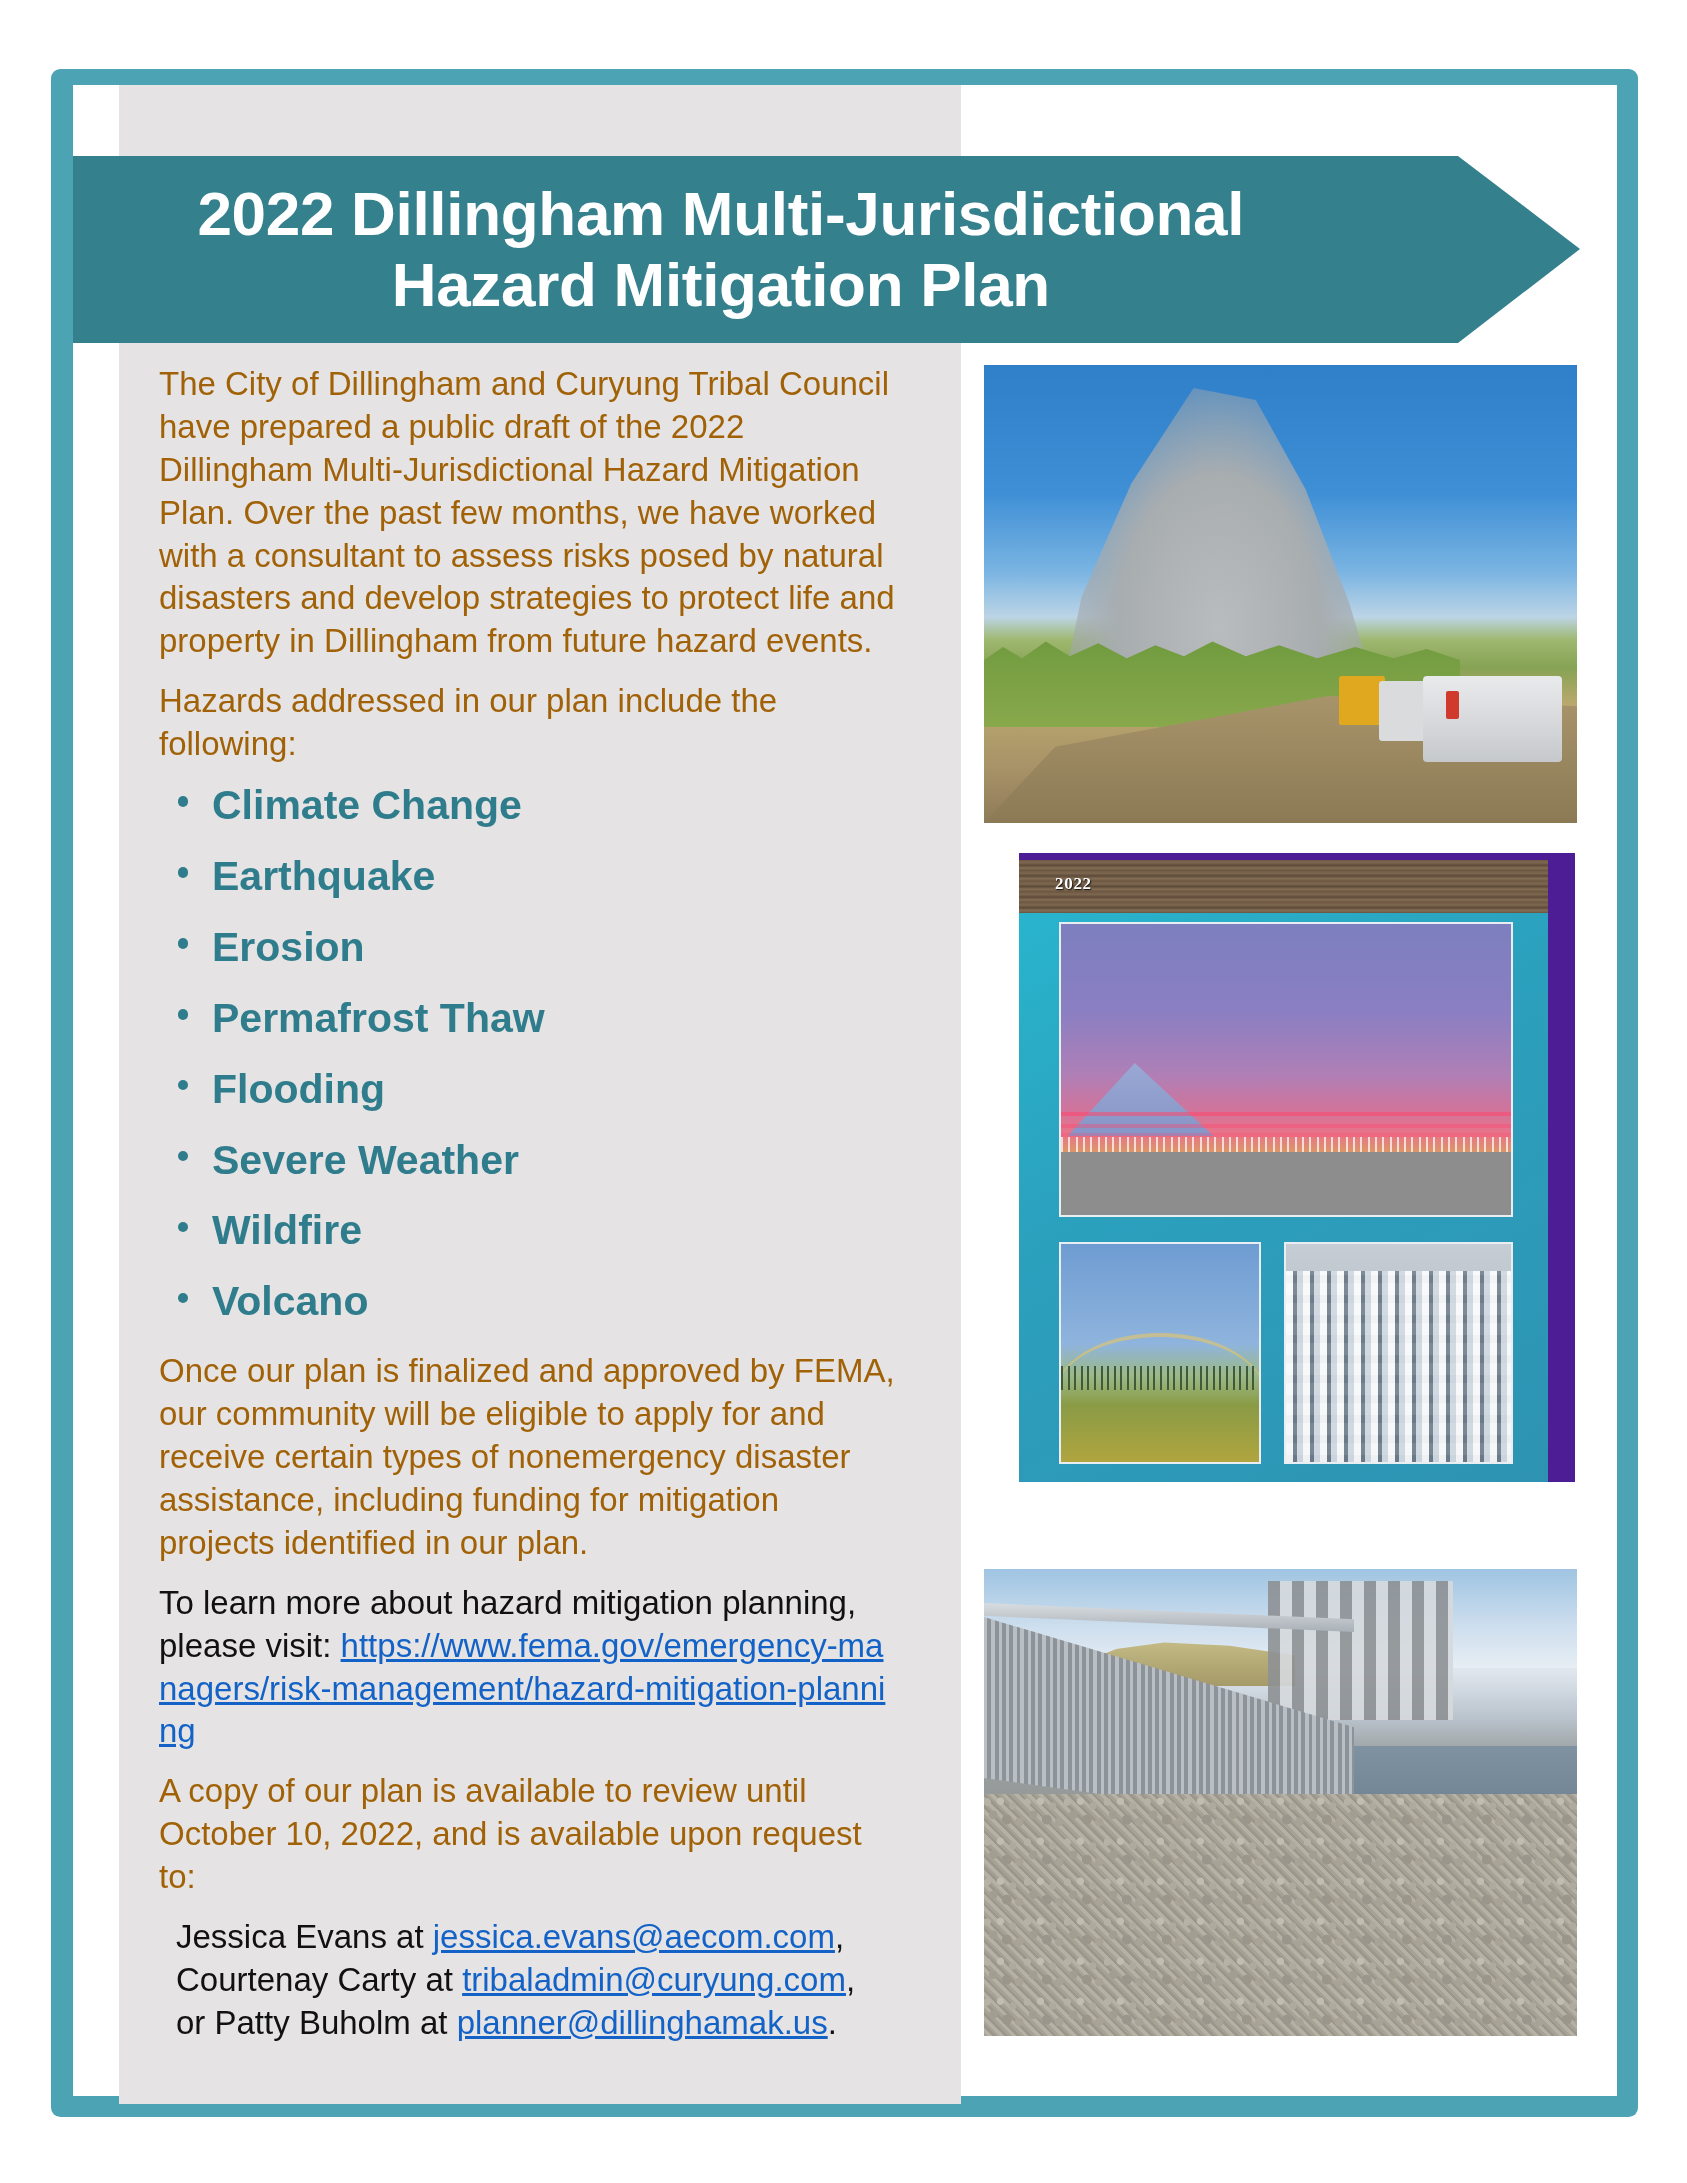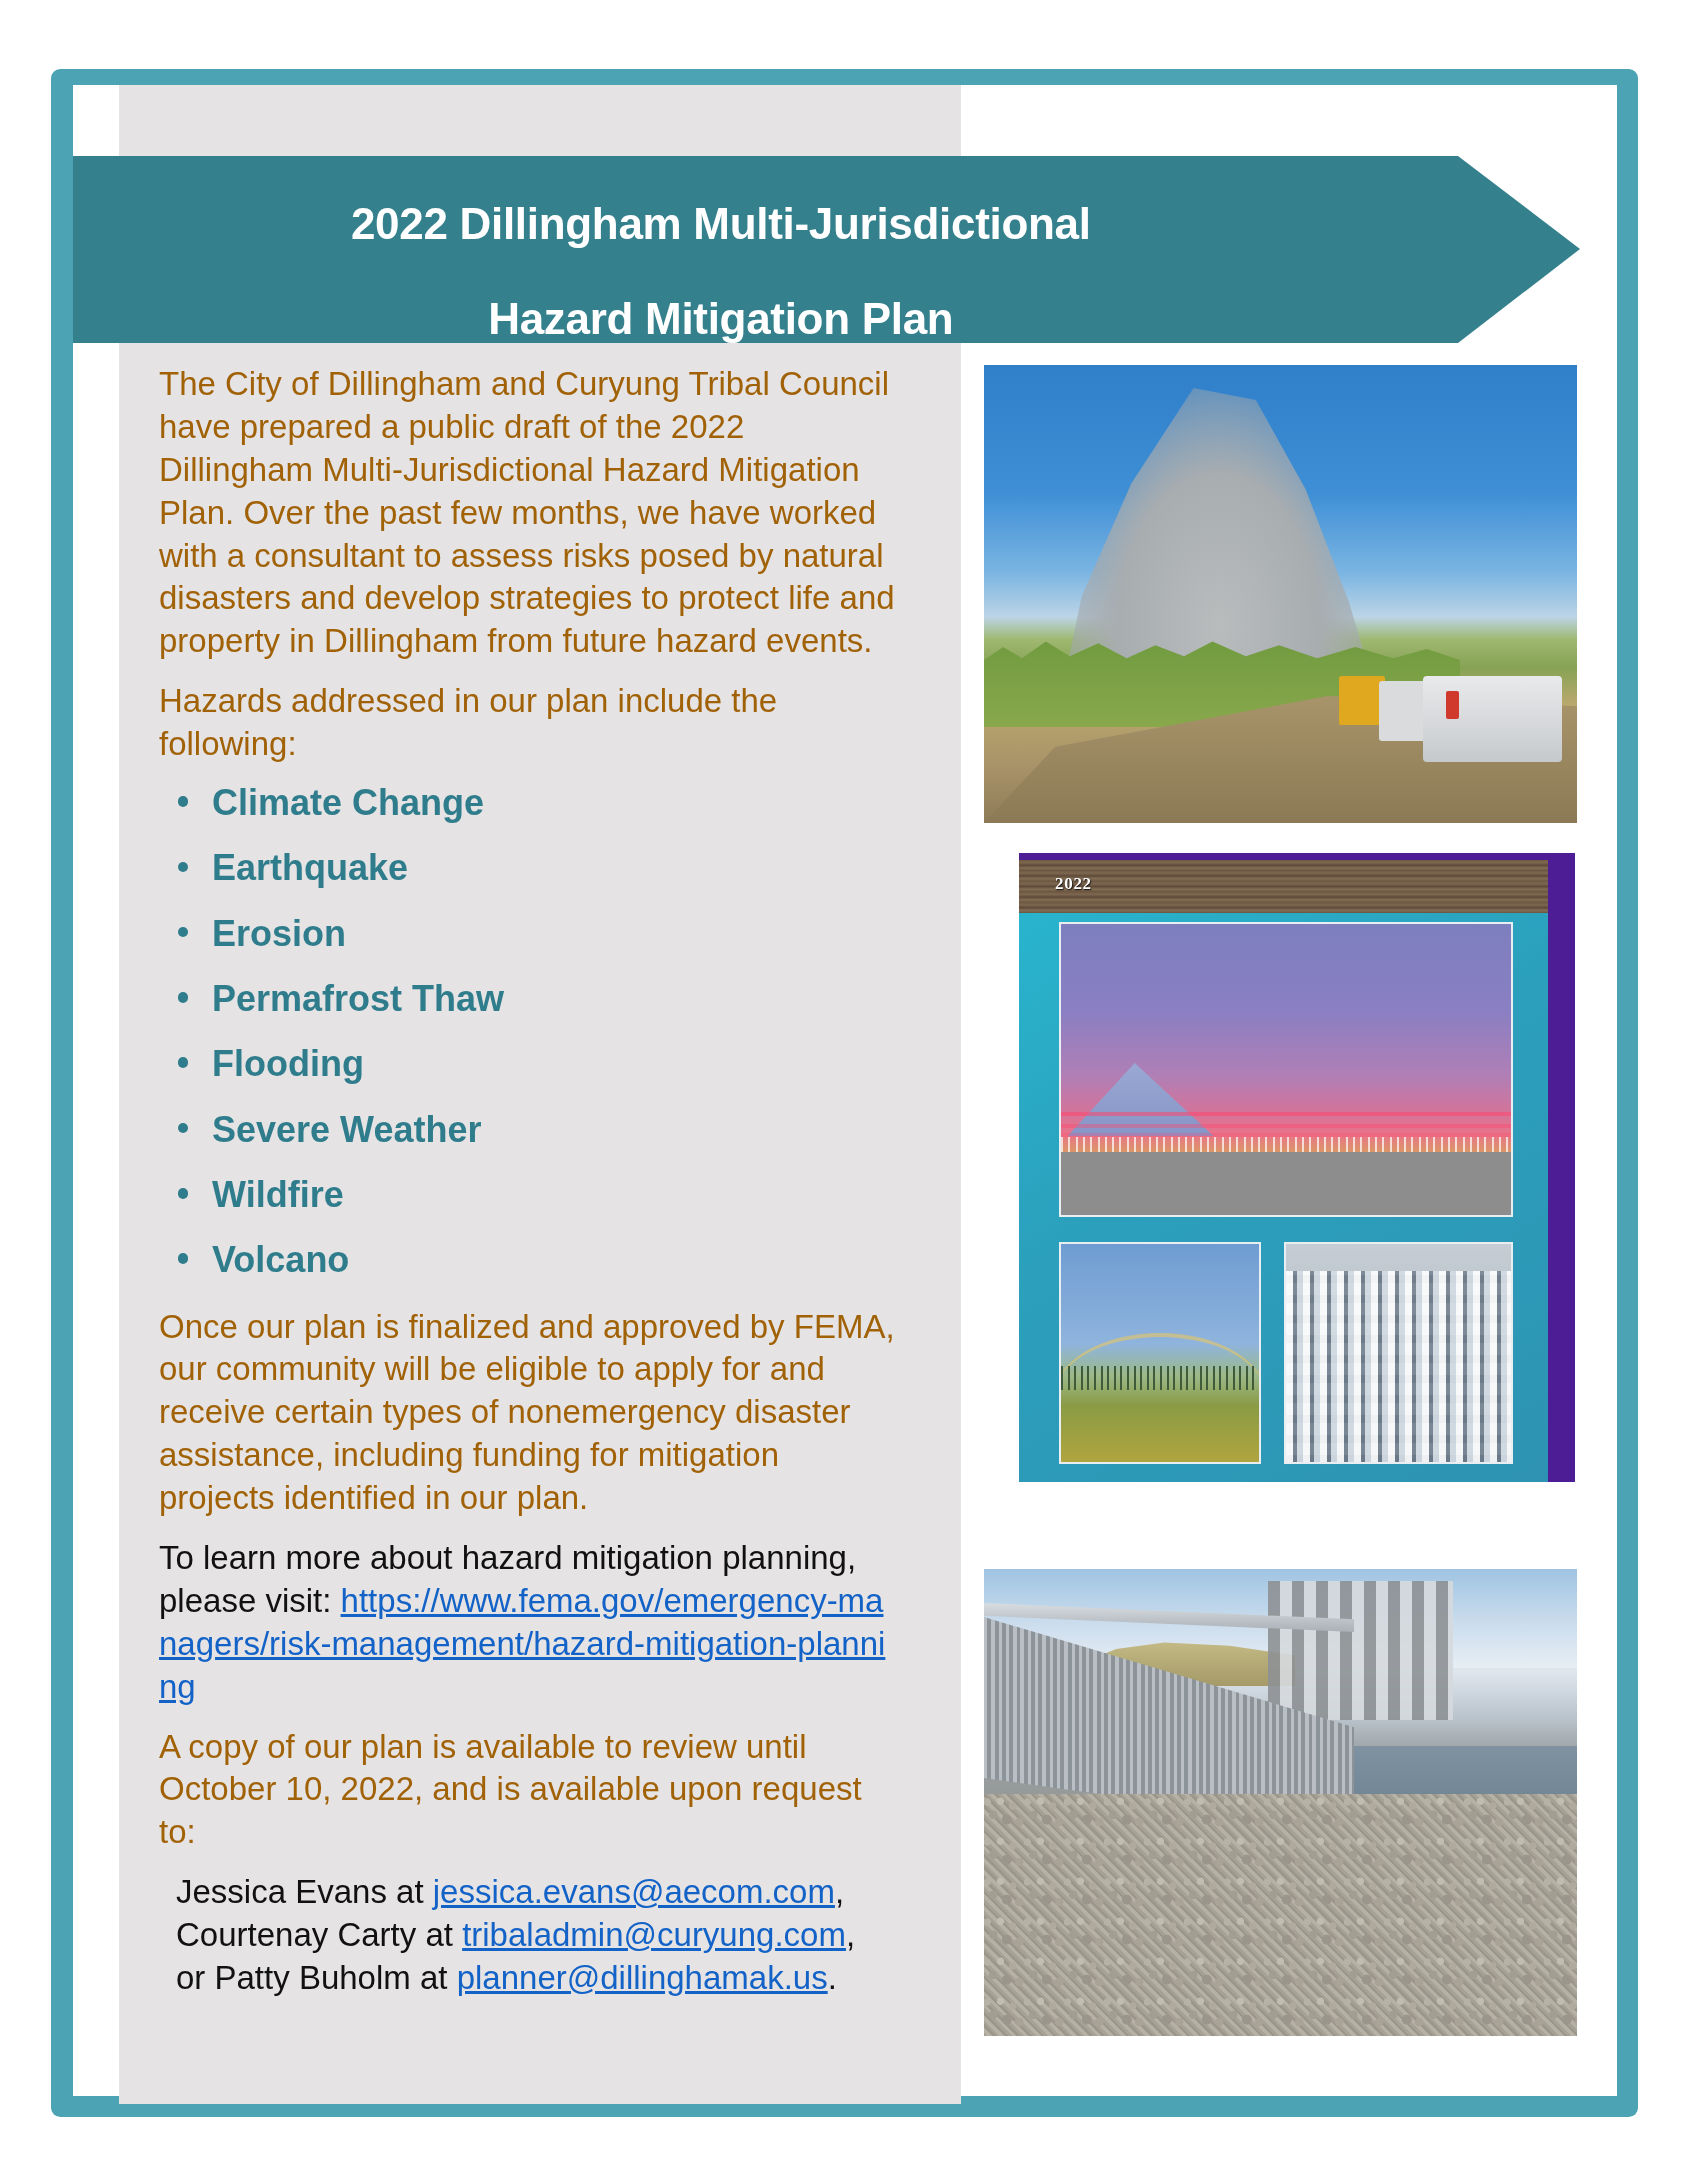--- a/index.html
+++ b/index.html
@@ -25,38 +25,37 @@
   
   #banner{
     position:absolute;left:73px;top:156px;width:1507px;height:187px;
     background:#35808d;
     clip-path:polygon(0 0, 1385px 0, 1507px 93px, 1385px 187px, 0 187px);
     display:flex;align-items:center;justify-content:flex-start;
   }
   #banner-inner{width:1277px;text-align:center;padding-left:9.3px;}
   .banner-line{
     color:#ffffff;font-family:"Liberation Sans",sans-serif;
-    font-weight:bold;font-size:44px;line-height:1.14;letter-spacing:-0.3px;
+    font-weight:bold;font-size:62px;line-height:1.14;letter-spacing:-0.3px;
     white-space:nowrap;
-    margin-top:44px;
   }
 
   
   #body-col{
     position:absolute;left:159px;top:363px;width:742px;
     color:#111111;
   }
   p.para{
     margin:0 0 17px 0;font-size:33px;line-height:1.30;
     font-family:"Liberation Sans",sans-serif;color:#a16207;
   }
   ul.hazards{list-style:none;margin:2.6px 0 14.6px 0;padding:0;}
   ul.hazards li{
     position:relative;padding-left:53px;margin:0 0 25px 0;
-    font-size:36px;font-weight:bold;color:#2f7d8c;line-height:1.12;
+    font-size:41px;font-weight:bold;color:#2f7d8c;line-height:1.12;
   }
   ul.hazards li .bullet{
     position:absolute;left:18.5px;top:13.2px;width:10.6px;height:10.6px;
     border-radius:50%;background:#2f7d8c;display:block;
   }
   a.link{color:#1262c7;text-decoration:underline;word-break:break-all;}
   p.url{margin:0 0 17px 0;font-size:33px;line-height:1.30;}
   p.contacts{margin:17px;font-size:33px;line-height:1.30;}
 
   

